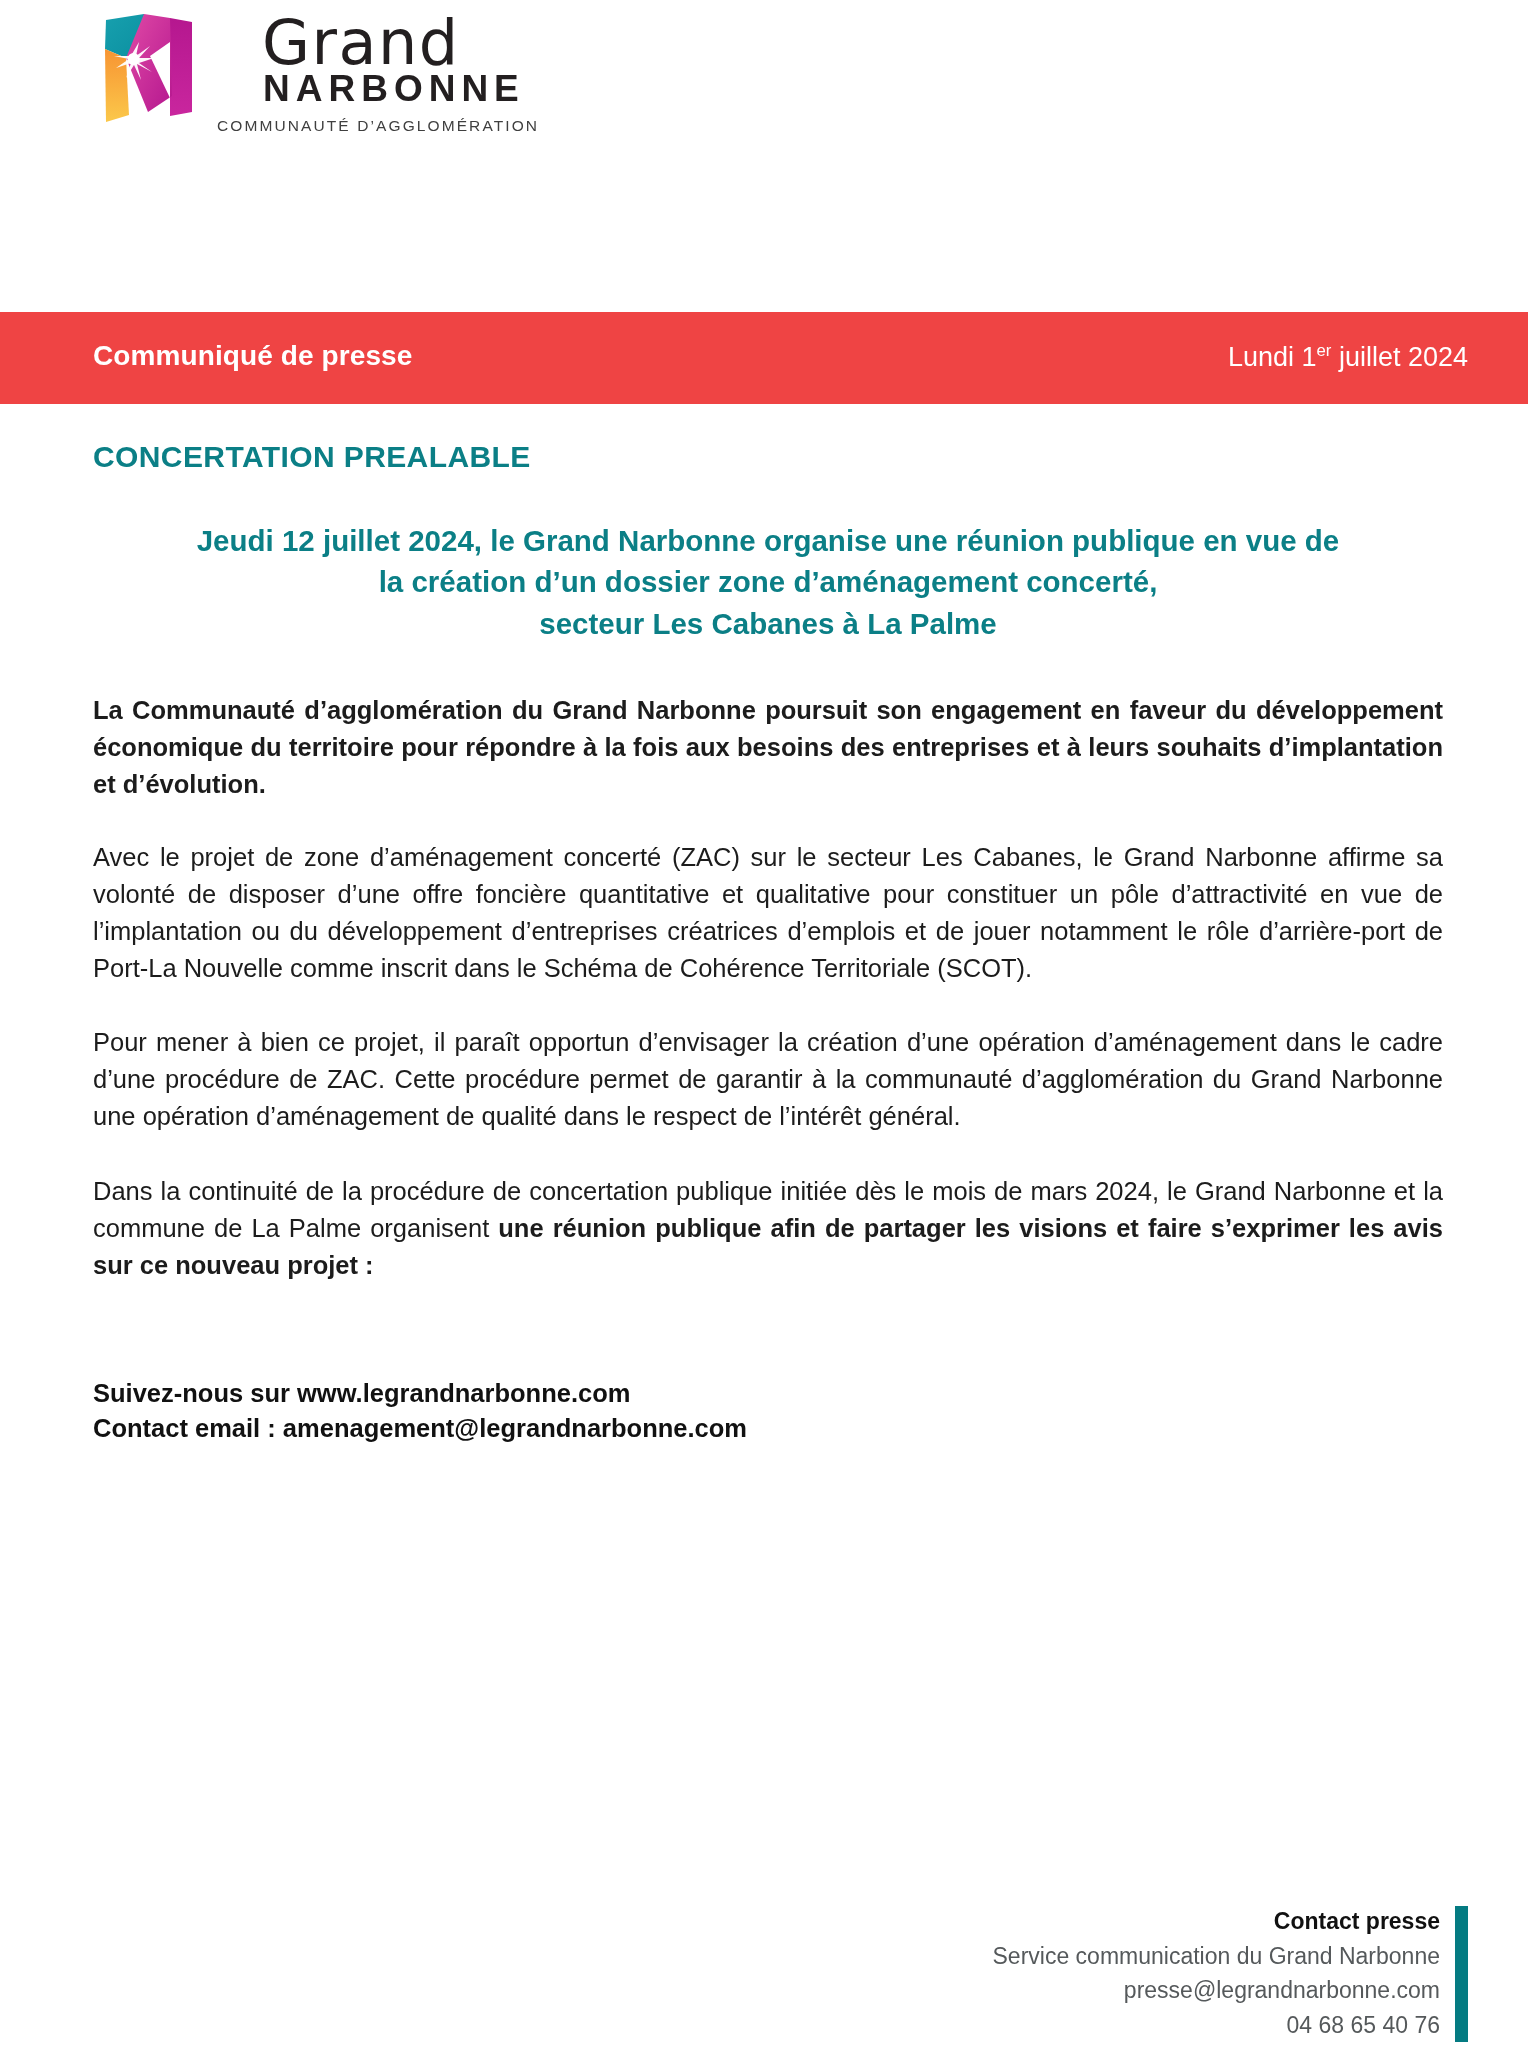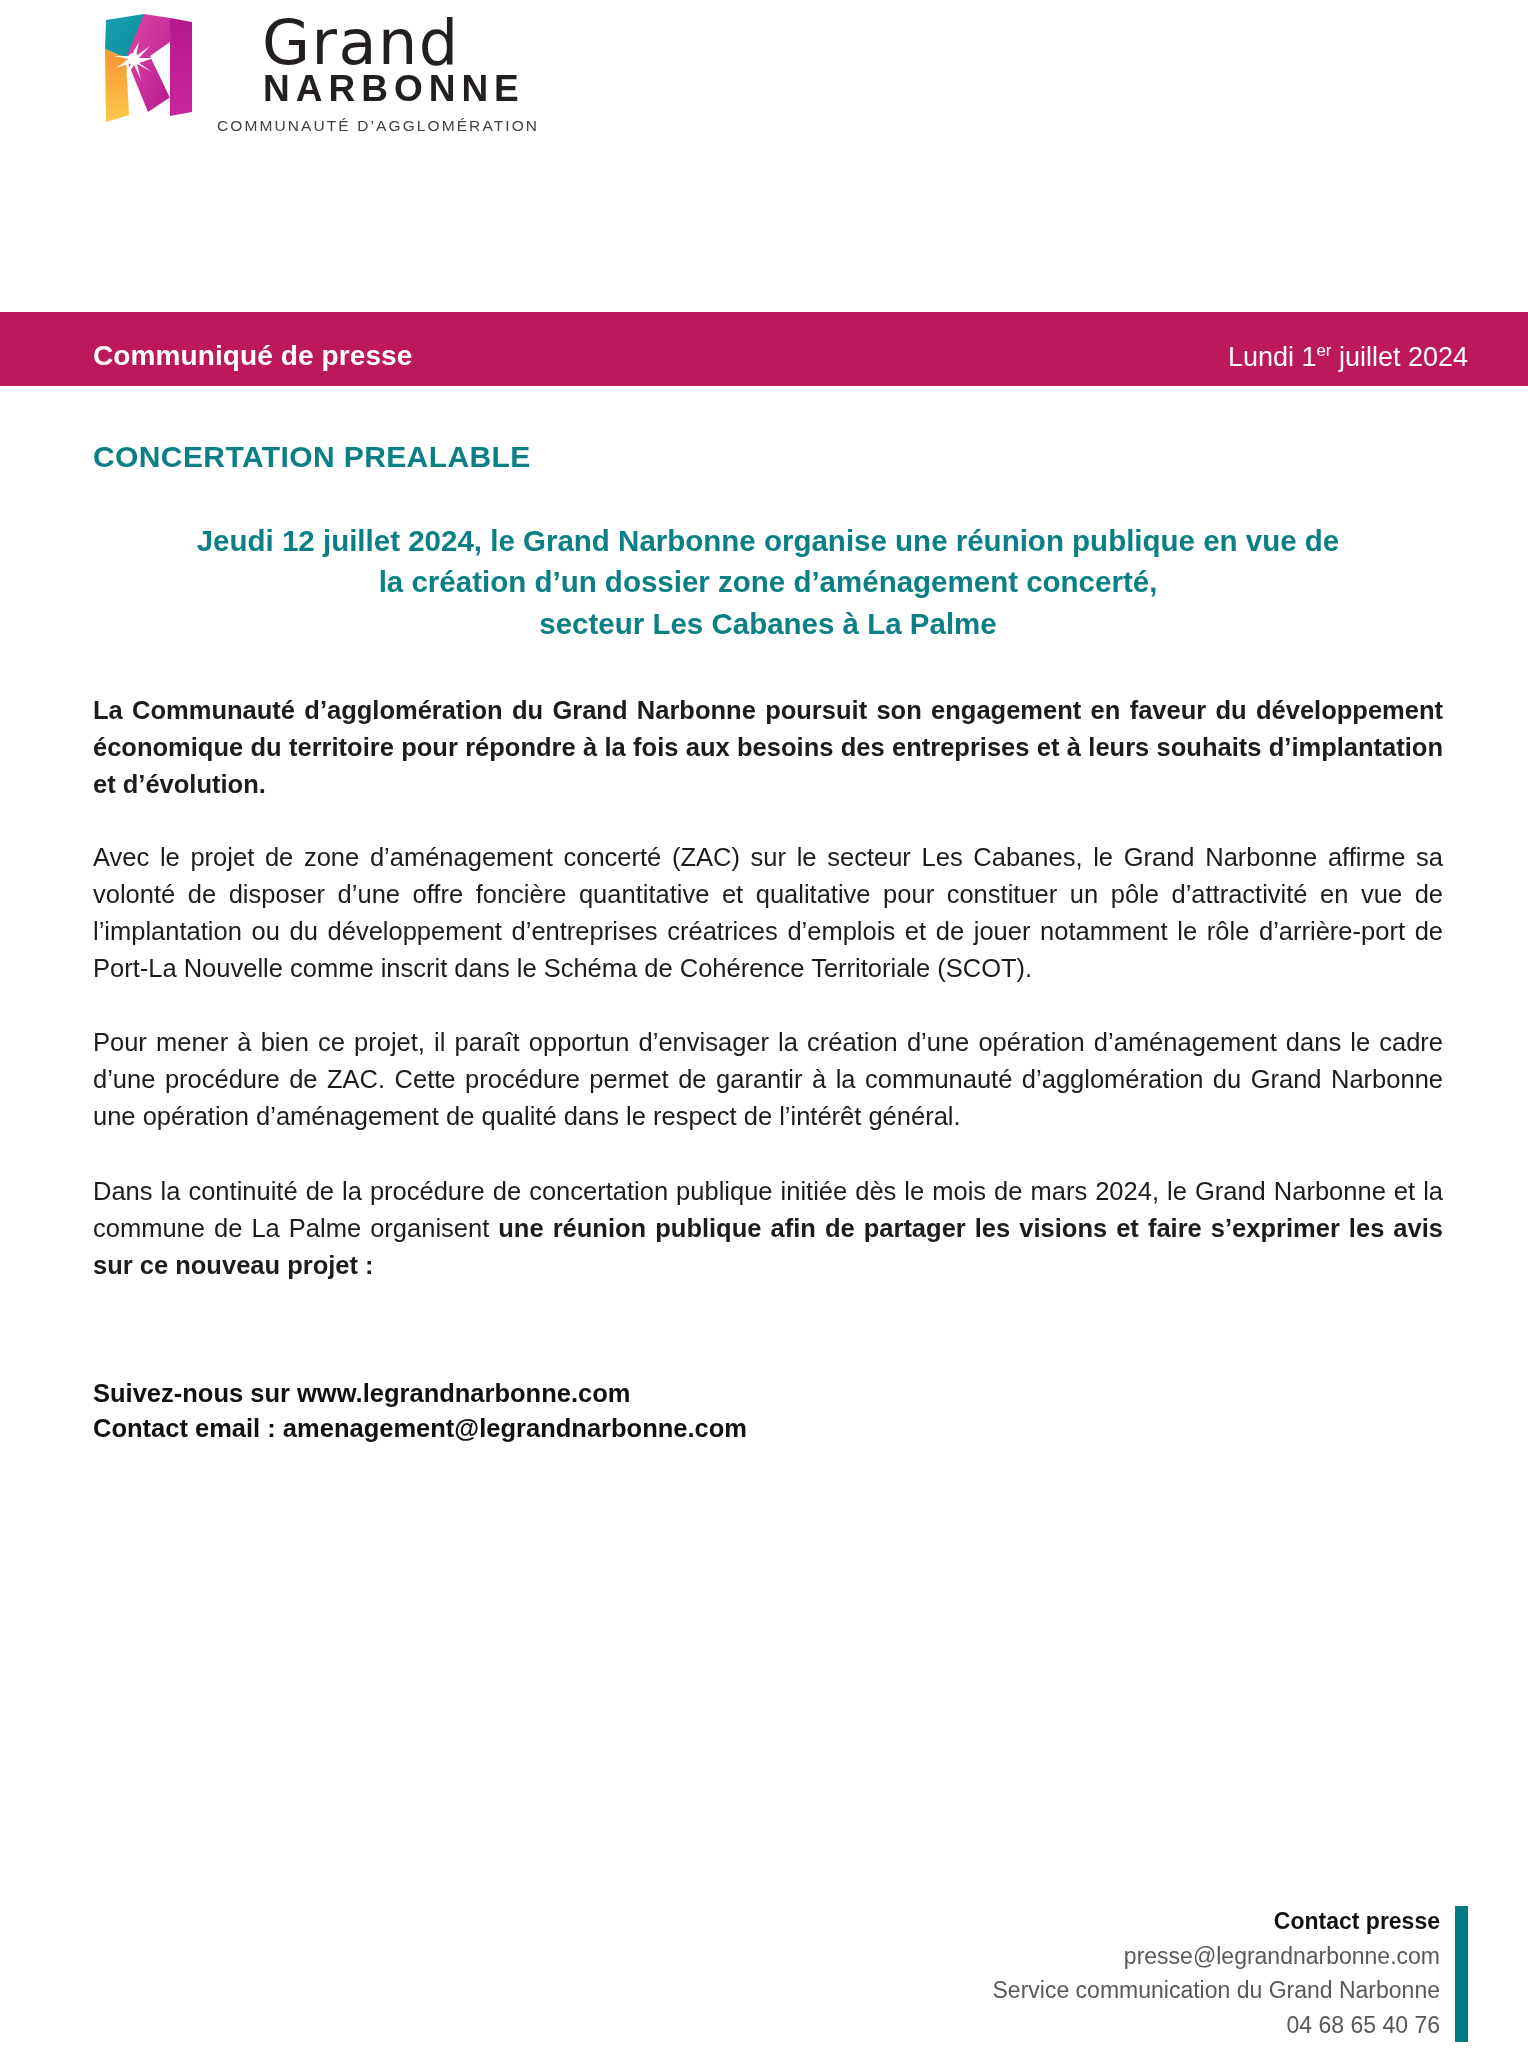--- a/index.html
+++ b/index.html
@@ -73,22 +73,22 @@
     line-height: 1;
     white-space: nowrap;
   }
 
   
   .header-bar {
     position: absolute;
     left: 0;
     top: 312px;
     width: 1528px;
-    height: 74px;
-    background: #be185d;
+    height: 92px;
+    background: #ef4444;
   }
   .header-bar .hb-left {
     position: absolute;
     left: 93px;
     top: 28px;
     color: #ffffff;
     font-size: 28px;
     font-weight: bold;
     letter-spacing: 0.1px;
     font-family: "Liberation Sans", sans-serif;
@@ -287,16 +287,16 @@
   <div class="follow">
     <span>Suivez-nous sur www.legrandnarbonne.com</span>
     <span>Contact email :  amenagement@legrandnarbonne.com</span>
   </div>
 
 </div>
 
 <div class="footer">
   <div class="f-bar"></div>
   <div class="f-title">Contact presse</div>
+  <div class="f-line">Service communication du Grand Narbonne</div>
   <div class="f-line">presse@legrandnarbonne.com</div>
-  <div class="f-line">Service communication du Grand Narbonne</div>
   <div class="f-line">04 68 65 40 76</div>
 </div>
 
 </body></html>

